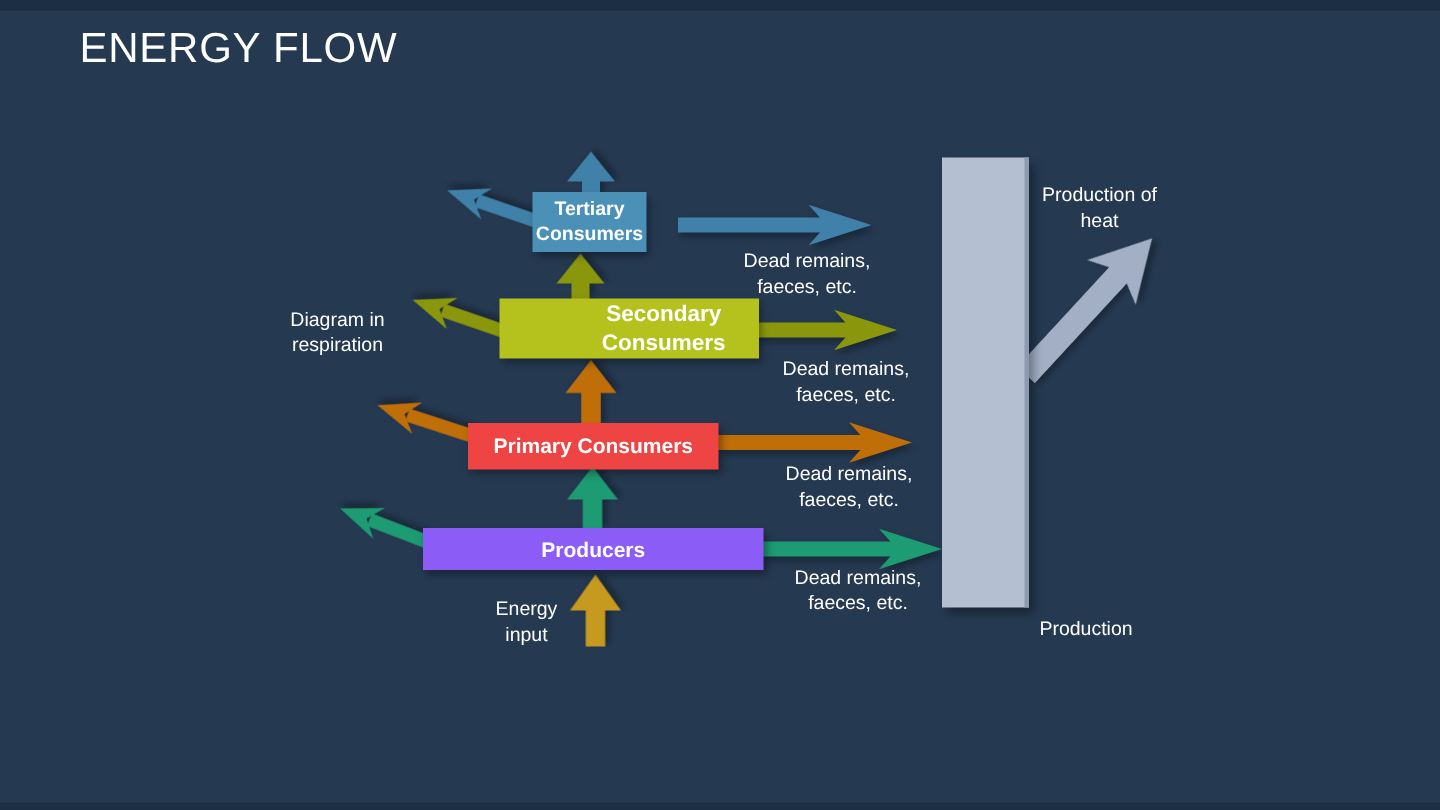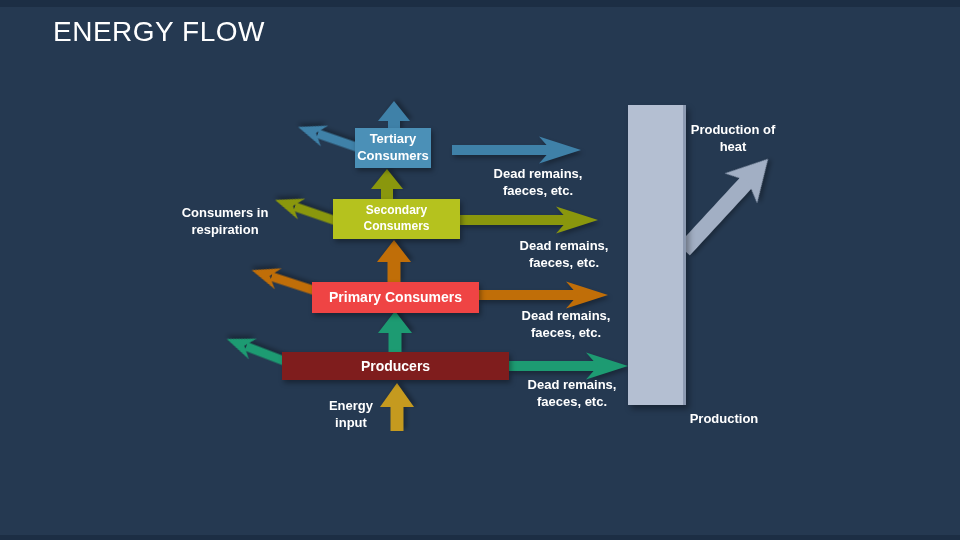--- a/index.html
+++ b/index.html
@@ -22,41 +22,41 @@
 
   svg.arrows { position:absolute; left:0; top:0; }
   svg.arrows g { filter: drop-shadow(2px 3px 2px rgba(0,0,0,0.30)); }
 
   .box {
     position:absolute; display:flex; align-items:center; justify-content:center;
     text-align:center; color:#fff; font-weight:bold; white-space:pre-line;
     line-height:1.3; box-shadow:2px 3px 5px rgba(0,0,0,0.35);
   }
   .box-tertiary  { left:355px; top:128px; width:76px;  height:40px; background:#4b90b7; font-size:13px; }
-  .box-secondary { left:333px; top:199px; width:127px; height:40px; background:#b5c21e; font-size:12px; }
+  .box-secondary { left:333px; top:199px; width:127px; height:40px; background:#b5c21e; font-size:15px;padding-left:46px; }
   .box-primary   { left:312px; top:282px; width:167px; height:31px; background:#ef4444; font-size:14px; }
-  .box-producers { left:282px; top:352px; width:227px; height:28px; background:#7f1d1d; font-size:14px; }
+  .box-producers { left:282px; top:352px; width:227px; height:28px; background:#8b5cf6; font-size:14px; }
 
   .bar-decomposers {
     position:absolute; left:628px; top:105px; width:55px; height:300px;
     background:#b4bfd2; border-right:3px solid #8d9ab1;
     box-shadow:3px 4px 6px rgba(0,0,0,0.35);
   }
 
   .sun {
     position:absolute; left:345px; top:428px; width:98px; height:84px;
     border-radius:50%;
     background: radial-gradient(ellipse at 50% 22%, #ffb12a 0%, #f09704 40%, #cc7c02 74%, #bc7100 100%);
     box-shadow: 0 12px 20px rgba(0,0,0,0.45);
     display:flex; align-items:center; justify-content:center;
     color:#fff; font-weight:bold; font-size:16px;
   }
 
   .lbl {
-    position:absolute; color:#fff; font-size:13px; font-weight:700;
+    position:absolute; color:#fff; font-size:13px; font-weight:400;
     text-align:center; white-space:pre-line; line-height:1.28;
   }
   .lbl-dead-1 { left:477px; top:166px; width:122px; }
   .lbl-dead-2 { left:503px; top:238px; width:122px; }
   .lbl-dead-3 { left:505px; top:308px; width:122px; }
   .lbl-dead-4 { left:511px; top:377px; width:122px; }
   .lbl-released { left:163px; top:205px; width:124px; }
   .lbl-energy   { left:311px; top:398px; width:80px;  }
   .lbl-heat     { left:671px; top:122px; width:124px; }
   .lbl-decomposers { left:662px; top:411px; width:124px; }
@@ -144,21 +144,21 @@
 
   <div class="lbl lbl-dead-1">Dead remains,
 faeces, etc.</div>
   <div class="lbl lbl-dead-2">Dead remains,
 faeces, etc.</div>
   <div class="lbl lbl-dead-3">Dead remains,
 faeces, etc.</div>
   <div class="lbl lbl-dead-4">Dead remains,
 faeces, etc.</div>
 
-  <div class="lbl lbl-released">Consumers in
+  <div class="lbl lbl-released">Diagram in
 respiration</div>
   <div class="lbl lbl-energy">Energy
 input</div>
   <div class="lbl lbl-heat">Production of
 heat</div>
   <div class="lbl lbl-decomposers">Production</div>
 
   <div class="strip-bottom"></div>
 </div>
 

